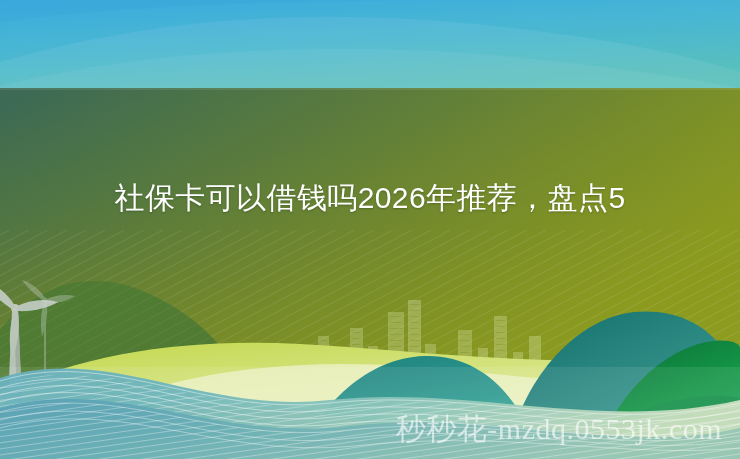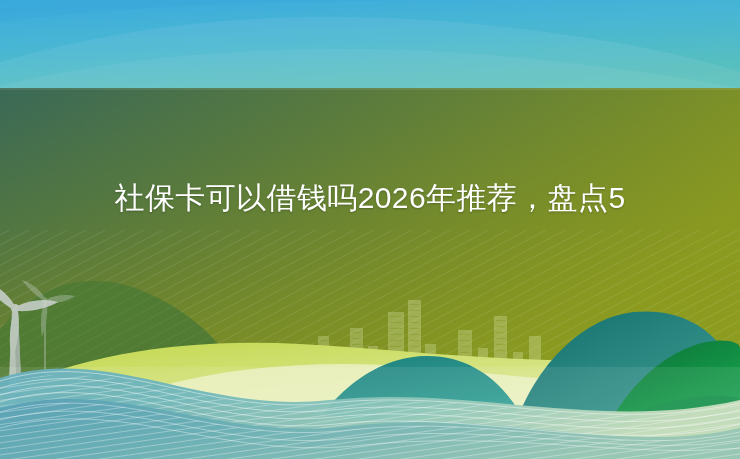--- a/index.html
+++ b/index.html
@@ -317,14 +317,15 @@
     </svg>
   </div>
 
   <div class="band band-top"></div>
   <div class="band band-bottom"></div>
 
   <div class="title-wrap">
     <span class="title-line">社保卡可以借钱吗2026年推荐，盘点5</span>
   </div>
 
+  <div class="watermark">秒秒花-mzdq.0553jk.com</div>
 
 </div>
 
 </body></html>

